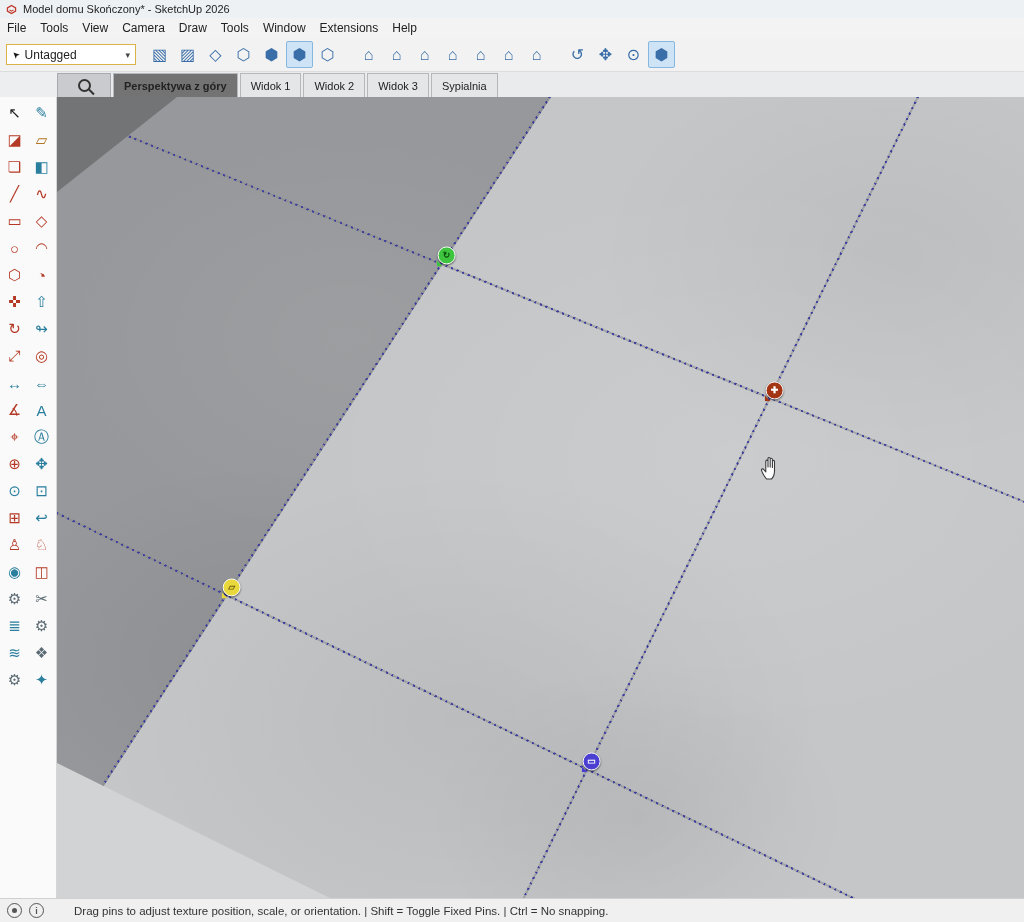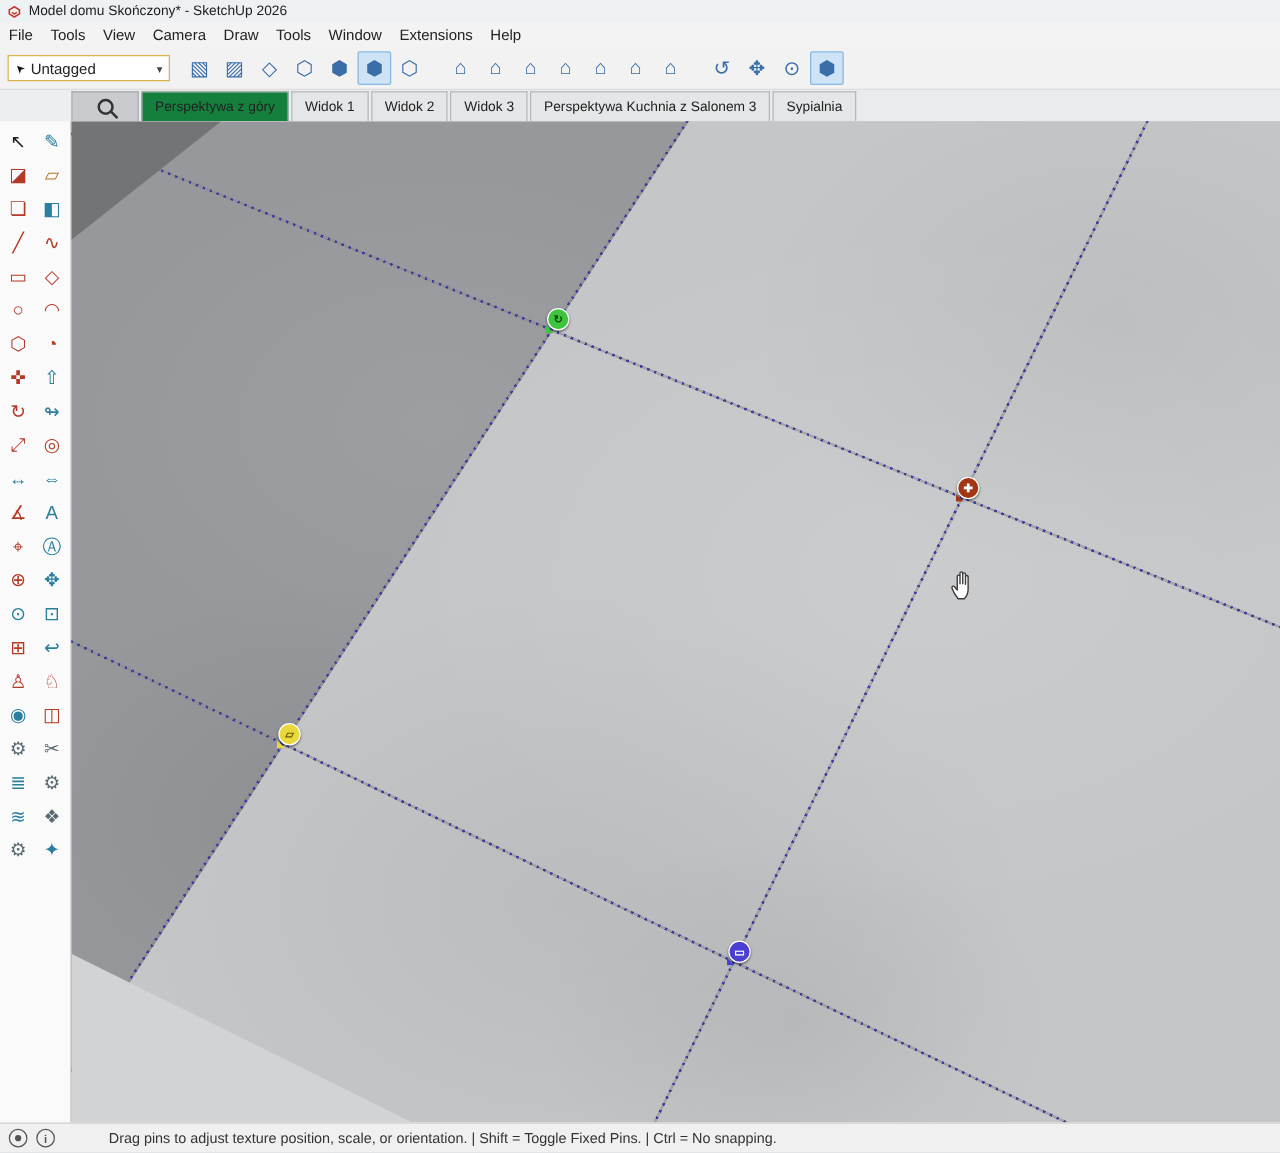--- a/index.html
+++ b/index.html
@@ -32,21 +32,21 @@
   .tabsbar{position:absolute;left:57px;top:72px;width:967px;height:25px;background:#e9ebec;
            display:flex;align-items:flex-end;overflow:hidden;white-space:nowrap}
   .search-tab{width:52px;height:23px;background:#c9cbce;border:1px solid #a8abad;border-bottom:none;
               display:flex;align-items:center;justify-content:center;flex:0 0 auto}
   .mag{width:9px;height:9px;border:2px solid #333;border-radius:50%;position:relative}
   .mag::after{content:"";position:absolute;width:7px;height:2px;background:#333;
               transform:rotate(45deg);right:-6px;bottom:-3px}
   .scene-tab{height:23px;display:flex;align-items:center;padding:0 10px;font-size:11px;
              background:#e4e6e8;border:1px solid #b5b8ba;border-bottom:none;margin-left:2px;
              flex:0 0 auto;color:#222}
-  .scene-tab.active{background:#15803d;font-weight:normal}
+  .scene-tab.active{background:#737373;font-weight:bold}
   
   .palette{position:absolute;left:0;top:97px;width:57px;height:801px;background:#fafafa;
            border-right:1px solid #d6d6d6;box-sizing:border-box;display:grid;
            grid-template-columns:27px 27px;align-content:start;justify-content:center;
            padding-top:3px;row-gap:1px}
   .tool{width:27px;height:26px;display:flex;align-items:center;justify-content:center;
         font-size:15px;border-radius:2px}
   
   .viewport{position:absolute;left:57px;top:97px;width:967px;height:801px;overflow:hidden;
             background:#c4c6c8}
@@ -75,21 +75,21 @@
   .pin-glyph{line-height:1}
   .hand-cursor{position:absolute;pointer-events:none}
   
   .statusbar{position:absolute;left:0;top:898px;width:1024px;height:24px;background:#f0f0f0;
              border-top:1px solid #d0d0d0;display:flex;align-items:center;gap:7px;
              padding-left:7px;box-sizing:border-box;font-size:11.5px;color:#333}
   .sicon{width:15px;height:15px;border:1.6px solid #555;border-radius:50%;
          display:flex;align-items:center;justify-content:center;font-size:9px;color:#555;
          box-sizing:border-box;font-weight:bold}
   .sicon .dot{width:5px;height:5px;border-radius:50%;background:#555}
-  .status-text{margin-left:36px}
+  .status-text{margin-left:23px}
 </style>
 </head>
 <body>
 
 <div class="titlebar">
   <svg width="13" height="13" viewBox="0 0 16 16">
     <path d="M3 10 L8 13 L13 10 L13 6 L8 3 L3 6 Z" fill="none" stroke="#c0392b" stroke-width="1.6"></path>
     <path d="M5.5 8.5 L8 10 L10.5 8.5" fill="none" stroke="#c0392b" stroke-width="1.3"></path>
   </svg>
   <span>Model domu Skończony* - SketchUp 2026</span>
@@ -186,23 +186,20 @@
         <span>Perspektywa z góry</span>
       </div>
       <div class="scene-tab">
         <span>Widok 1</span>
       </div>
       <div class="scene-tab">
         <span>Widok 2</span>
       </div>
       <div class="scene-tab">
         <span>Widok 3</span>
-      </div>
-      <div class="scene-tab">
-        <span>Perspektywa Kuchnia z Salonem 3</span>
       </div>
       <div class="scene-tab">
         <span>Sypialnia</span>
       </div>
     </div>
 </div>
 
 <div class="palette" id="palette">
     <div class="tool" style="color: rgb(27, 27, 27);">
       <span>↖</span>

